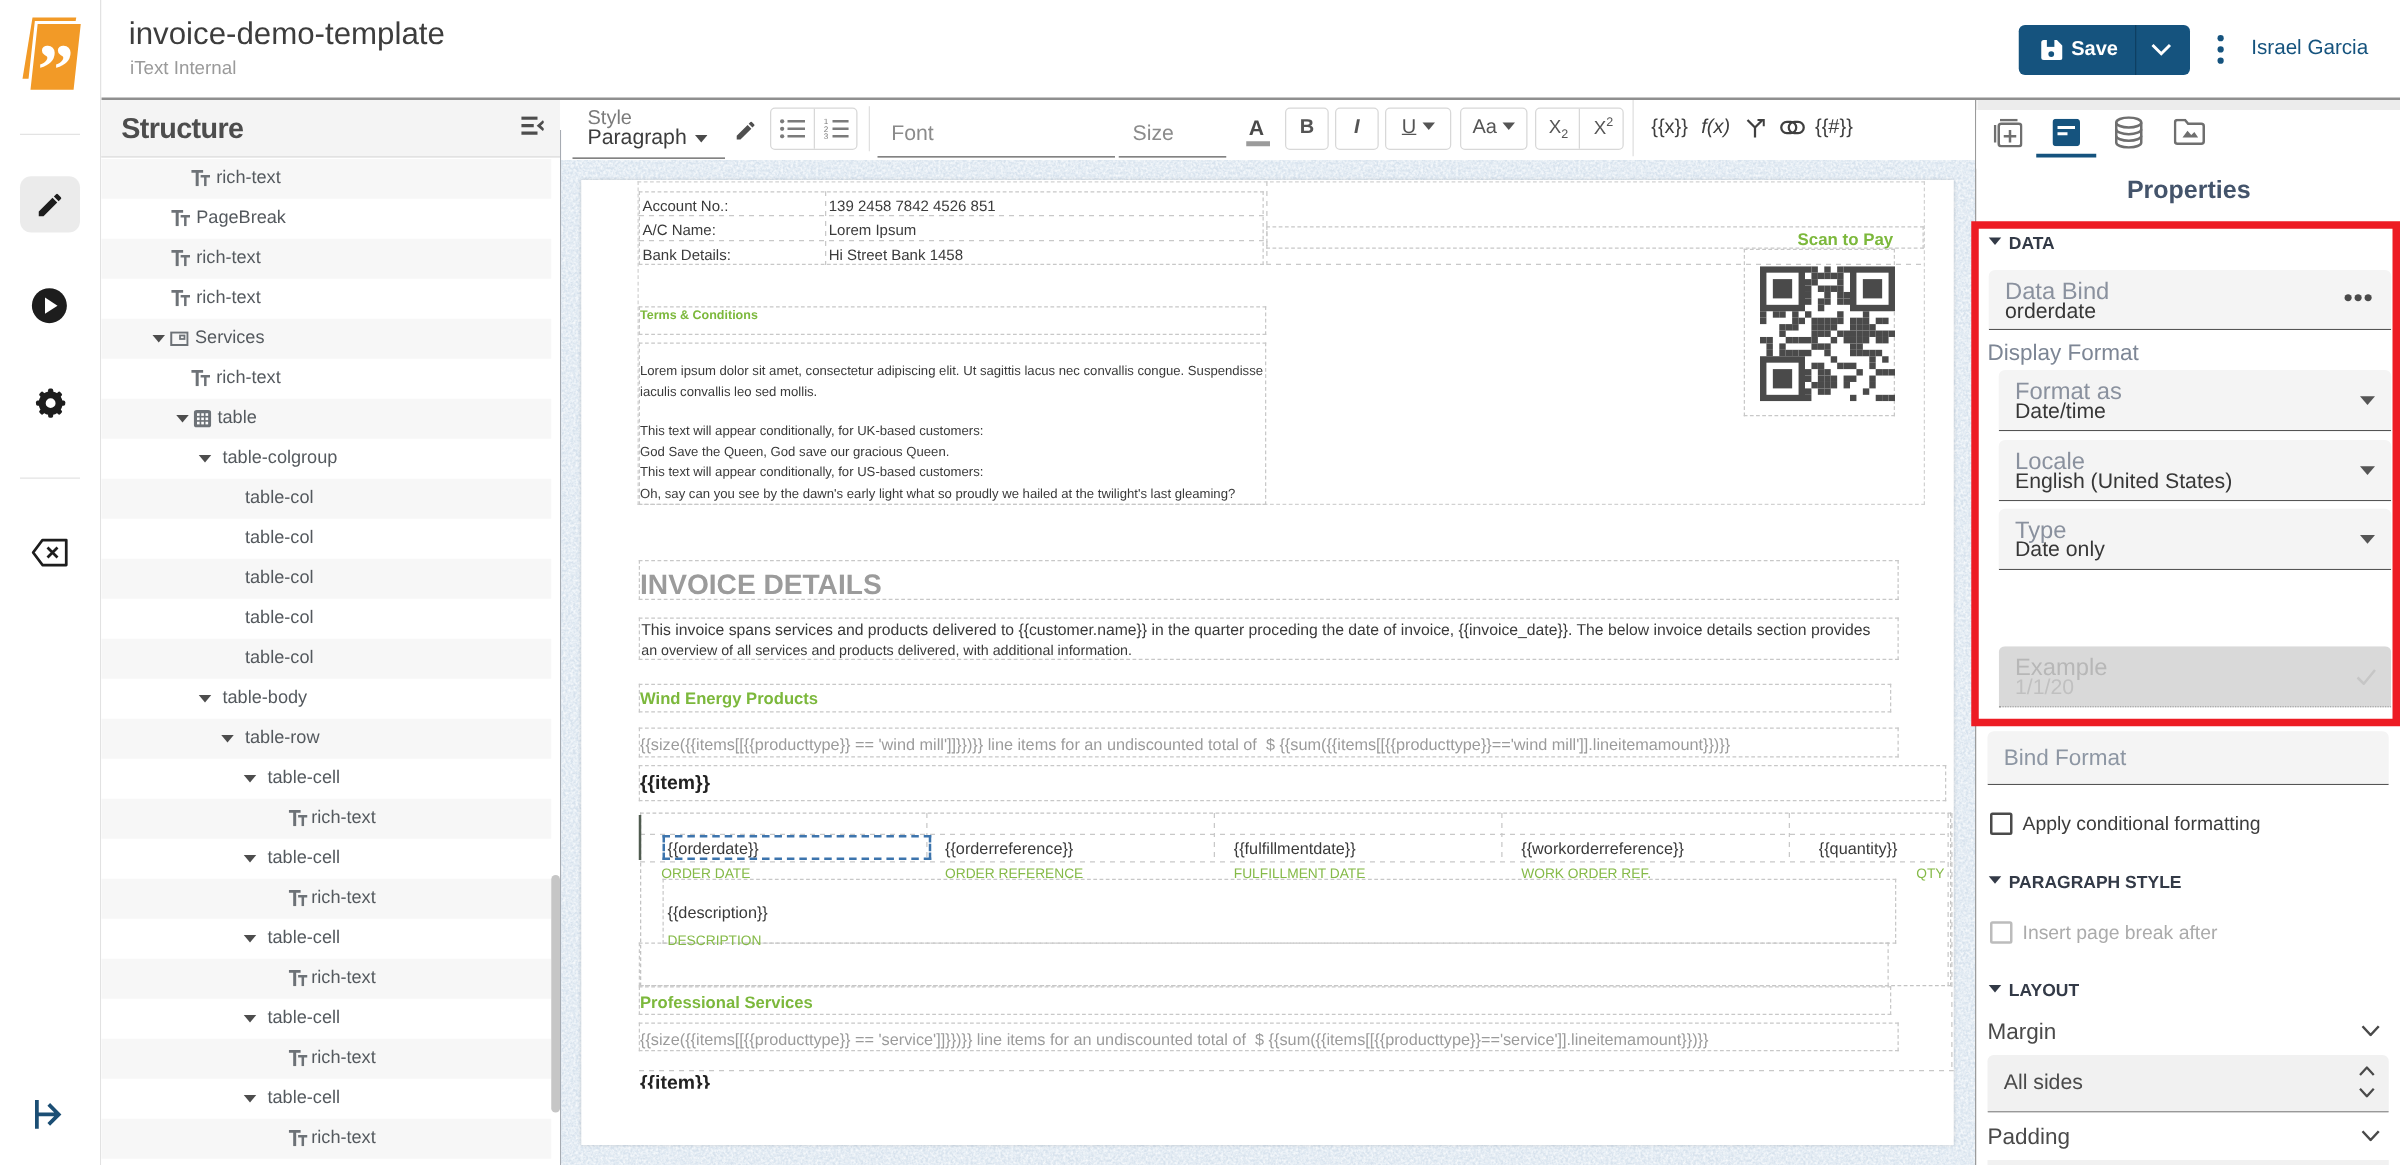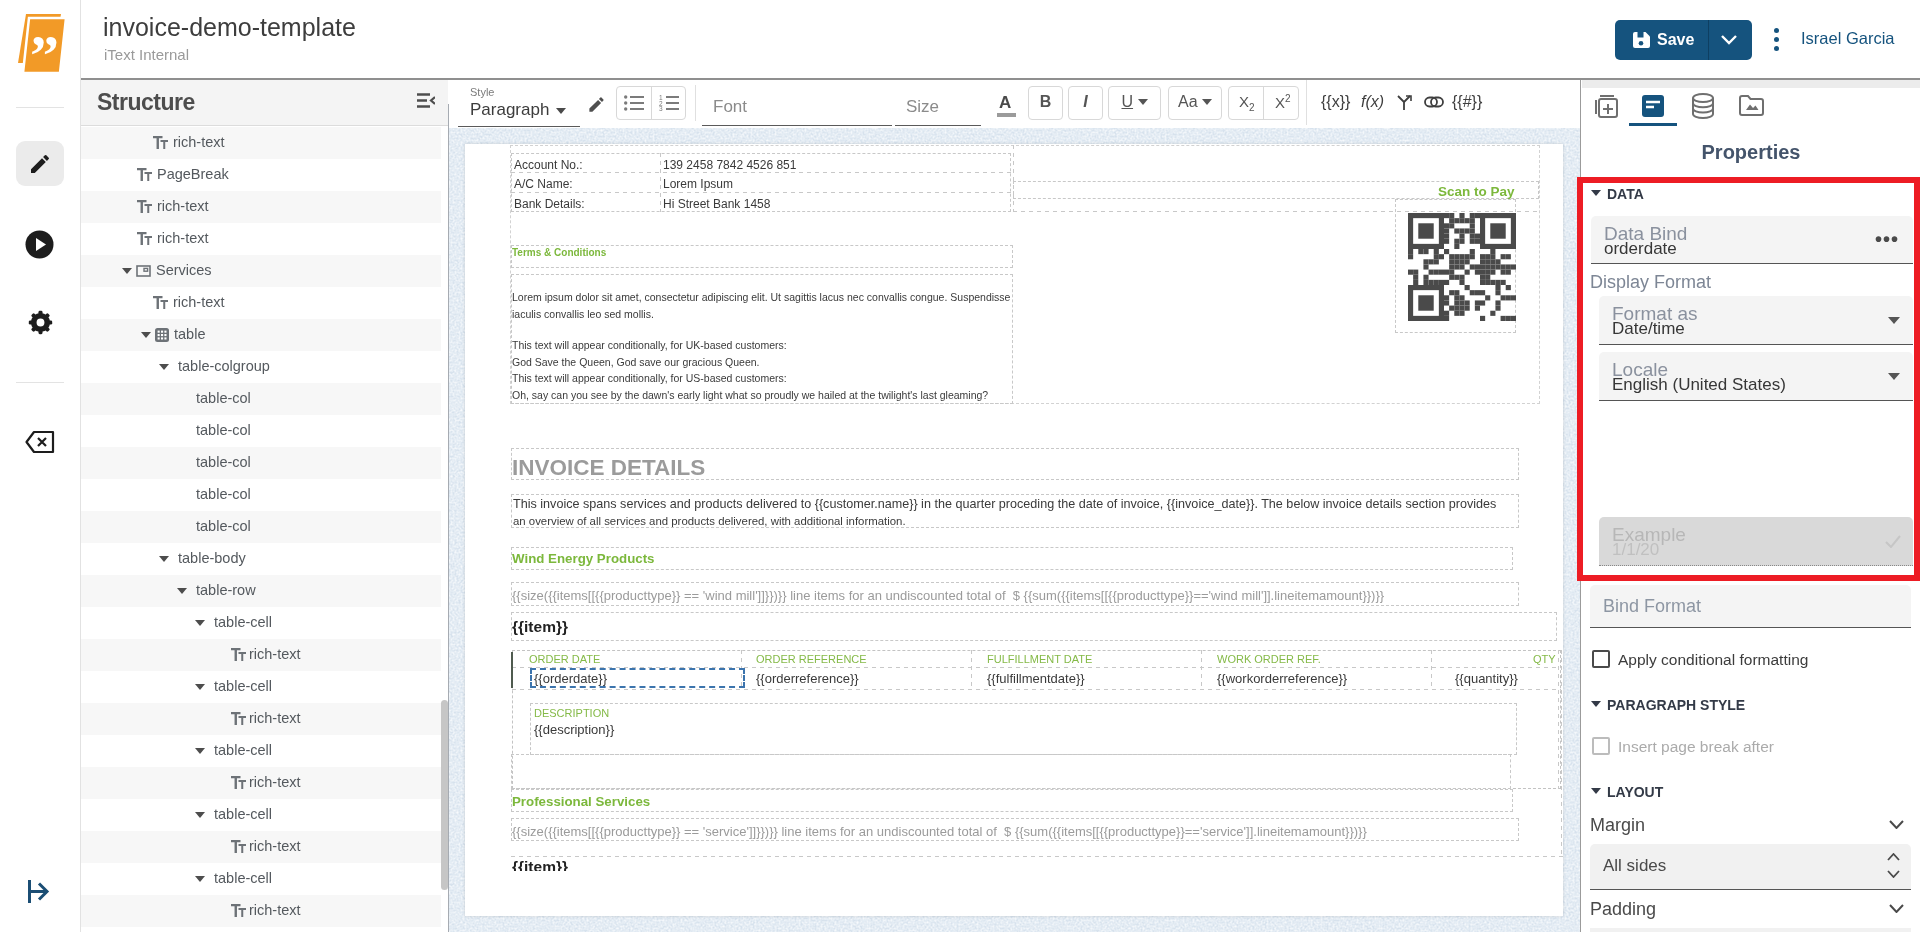--- a/index.html
+++ b/index.html
@@ -31,41 +31,41 @@
 #structhead .t { position:absolute; left:16px; top:9px; font-size:23px; font-weight:bold; color:#4d4d4d; letter-spacing:-0.5px; }
 #tree { position:absolute; left:0; top:47px; width:360px; height:805px; overflow:hidden; }
 .trow { position:absolute; left:0; width:367px; height:32px; font-size:14.5px; color:#54595e; }
 .trow.odd { background:#f7f7f7; }
 .trow .lbl { position:absolute; top:7px; }
 .caret { position:absolute; top:13px; width:0; height:0; border-left:5px solid transparent; border-right:5px solid transparent; border-top:6px solid #4d4d4d; }
 #streescroll { position:absolute; left:441px; top:700px; width:7px; height:190px; background:#c6c6c6; border-radius:4px; }
 
 
 #toolbar { position:absolute; left:449px; top:80px; width:1131px; height:48px; background:#fff; }
-#toolbar .small { position:absolute; font-size:11px; color:#7b7b7b; }
+#toolbar .small { position:absolute; font-size:16px; color:#7b7b7b; }
 #toolbar .fieldtxt { position:absolute; font-size:17px; color:#3c3c3c; }
 #toolbar .ph { position:absolute; font-size:17px; color:#8b8b8b; }
 #toolbar .uline { position:absolute; height:1px; background:#5a5a5a; }
 .tbtn { position:absolute; top:6px; height:34px; border:1px solid #d8d8d8; border-radius:4px; background:#fff; color:#555; text-align:center; }
 .tsep { position:absolute; top:5px; width:1px; height:36px; background:#e0e0e0; }
 .varitem { position:absolute; top:13px; font-size:16px; color:#4a4a4a; font-weight:bold; }
 
 
 #canvas { position:absolute; left:449px; top:128px; width:1131px; height:804px; background:#d7e2ed; overflow:hidden; }
 #canvasborder { position:absolute; left:448px; top:80px; width:1px; height:852px; background:#a6abb2; }
 #page { position:absolute; left:16px; top:16px; width:1098px; height:772px; background:#fff; box-shadow:0 0 3px rgba(0,0,0,0.15);padding-left:14px; }
 .dash { position:absolute; border:1px dashed #c8c8c8; }
 .dashl { position:absolute; background-image:repeating-linear-gradient(90deg,#c8c8c8 0 4px,transparent 4px 8px); height:1px; }
 .dashv { position:absolute; background-image:repeating-linear-gradient(180deg,#c8c8c8 0 4px,transparent 4px 8px); width:1px; }
 .ptxt { position:absolute; font-size:12px; color:#3a3a3a; white-space:nowrap; }
 .gtxt { position:absolute; font-size:15px; font-weight:bold; color:#7cb83c; white-space:nowrap; }
 .ptxt.sm { font-size:10.5px; }
 .ptxt.md { font-size:13px; }
 .graytxt { position:absolute; font-size:13px; color:#9b9b9b; white-space:nowrap; }
-.ghead { position:absolute; font-size:11px; color:#85ba48; white-space:nowrap; }
+.ghead { position:absolute; font-size:11px; color:#85ba48; white-space:nowrap;margin-top:40px; }
 
 
 #panel { position:absolute; left:1580px; top:80px; width:340px; height:852px; background:#fff; border-left:1px solid #9b9b9b; }
 #panelscroll { position:absolute; left:1px; top:0; width:339px; height:8px; background:#ececec; }
 #ptabs { position:absolute; left:0; top:8px; width:340px; height:47px; background:#fff; }
 #ptabul { position:absolute; left:48px; top:43px; width:48px; height:3px; background:#15537e; }
 #ptitle { position:absolute; left:0; top:61px; width:340px; text-align:center; font-size:20px; font-weight:bold; color:#44546b; }
 .sechead { position:absolute; font-size:14px; font-weight:bold; color:#333a47; }
 .secarrow { position:absolute; width:0; height:0; border-left:5px solid transparent; border-right:5px solid transparent; border-top:6px solid #333a47; }
 .fld { position:absolute; background:#f4f4f4; border-bottom:1px solid #555; border-radius:5px 5px 0 0; }
@@ -653,20 +653,25 @@
   <div class="fld" style="left:18px;top:216px;width:314px;height:49px">
     <div class="lab">Format as</div>
         <div class="val">Date/time</div>
         <div class="chev"></div>
   </div>
   <div class="fld" style="left:18px;top:272px;width:314px;height:49px">
     <div class="lab">Locale</div>
         <div class="val">English (United States)</div>
         <div class="chev"></div>
   </div>
+  <div class="fld" style="left:18px;top:327px;width:314px;height:49px">
+    <div class="lab">Type</div>
+        <div class="val">Date only</div>
+        <div class="chev"></div>
+  </div>
   <div class="fld" style="left:18px;top:437px;width:314px;height:49px;background:#d9d9d9;border-bottom:1px dotted #888">
     <div class="lab" style="color:#b7b7b7">Example</div>
         <div class="val" style="color:#c0c0c0">1/1/20</div>
     <svg style="position:absolute;right:12px;top:18px" width="16" height="13" viewBox="0 0 16 13">
           <path d="M1 7 L6 12 L15 1" stroke="#c6c6c6" stroke-width="2" fill="none"></path>
         </svg>
   </div>
 
   <div class="fld" style="left:9px;top:505px;width:321px;height:43px;border-bottom:1px solid #555">
     <div class="val" style="top:11px;font-size:18px;color:#8d96a3">Bind Format</div>

